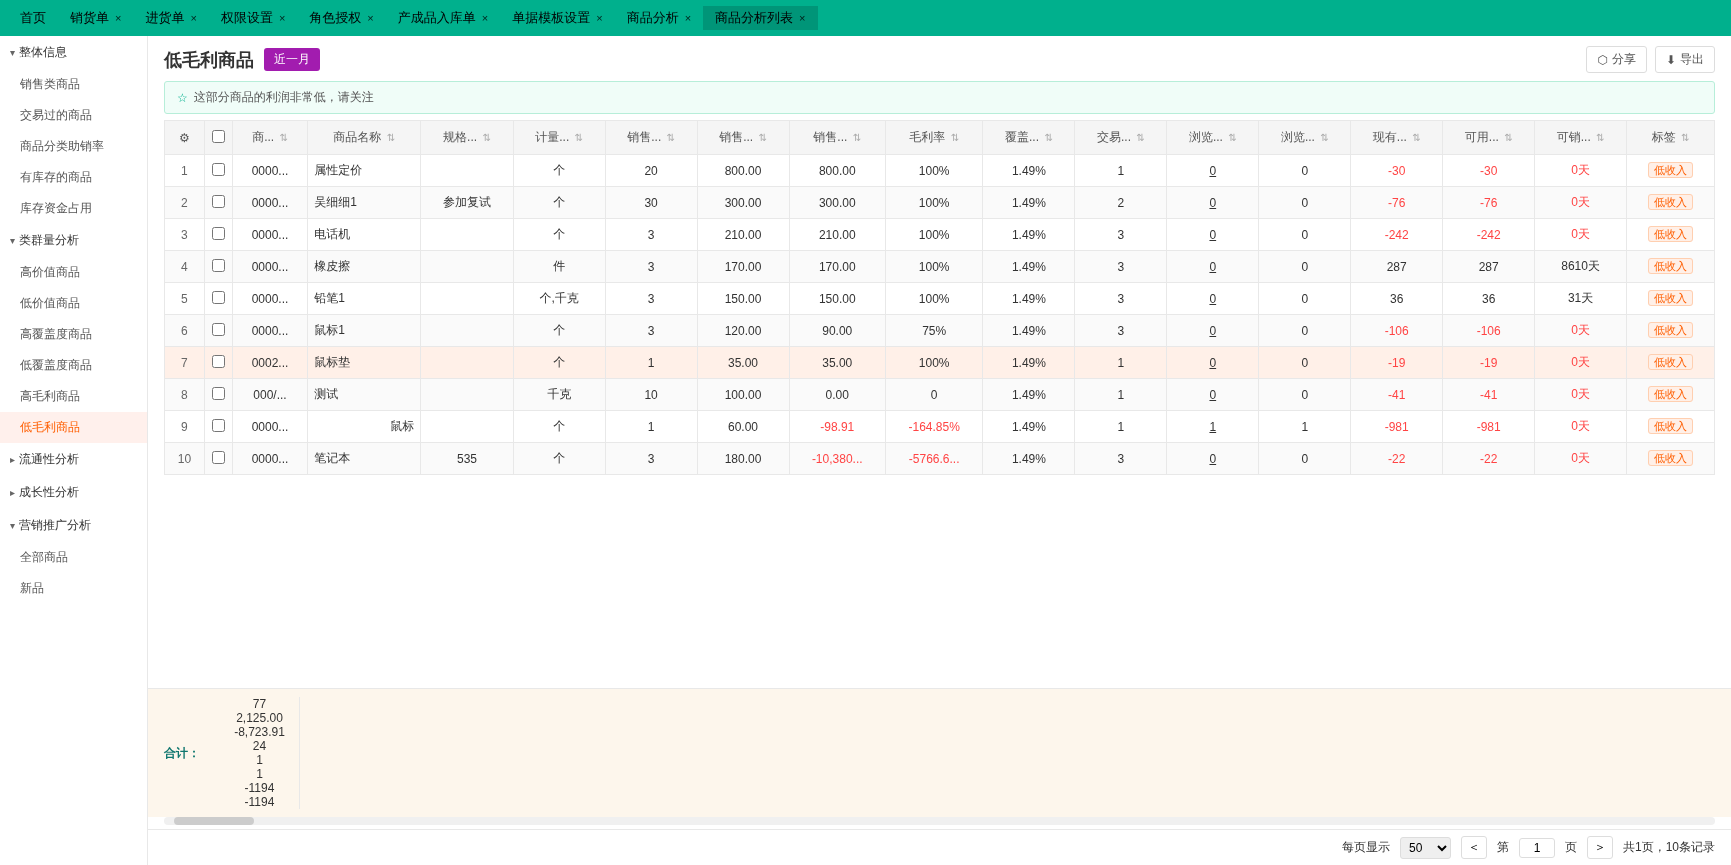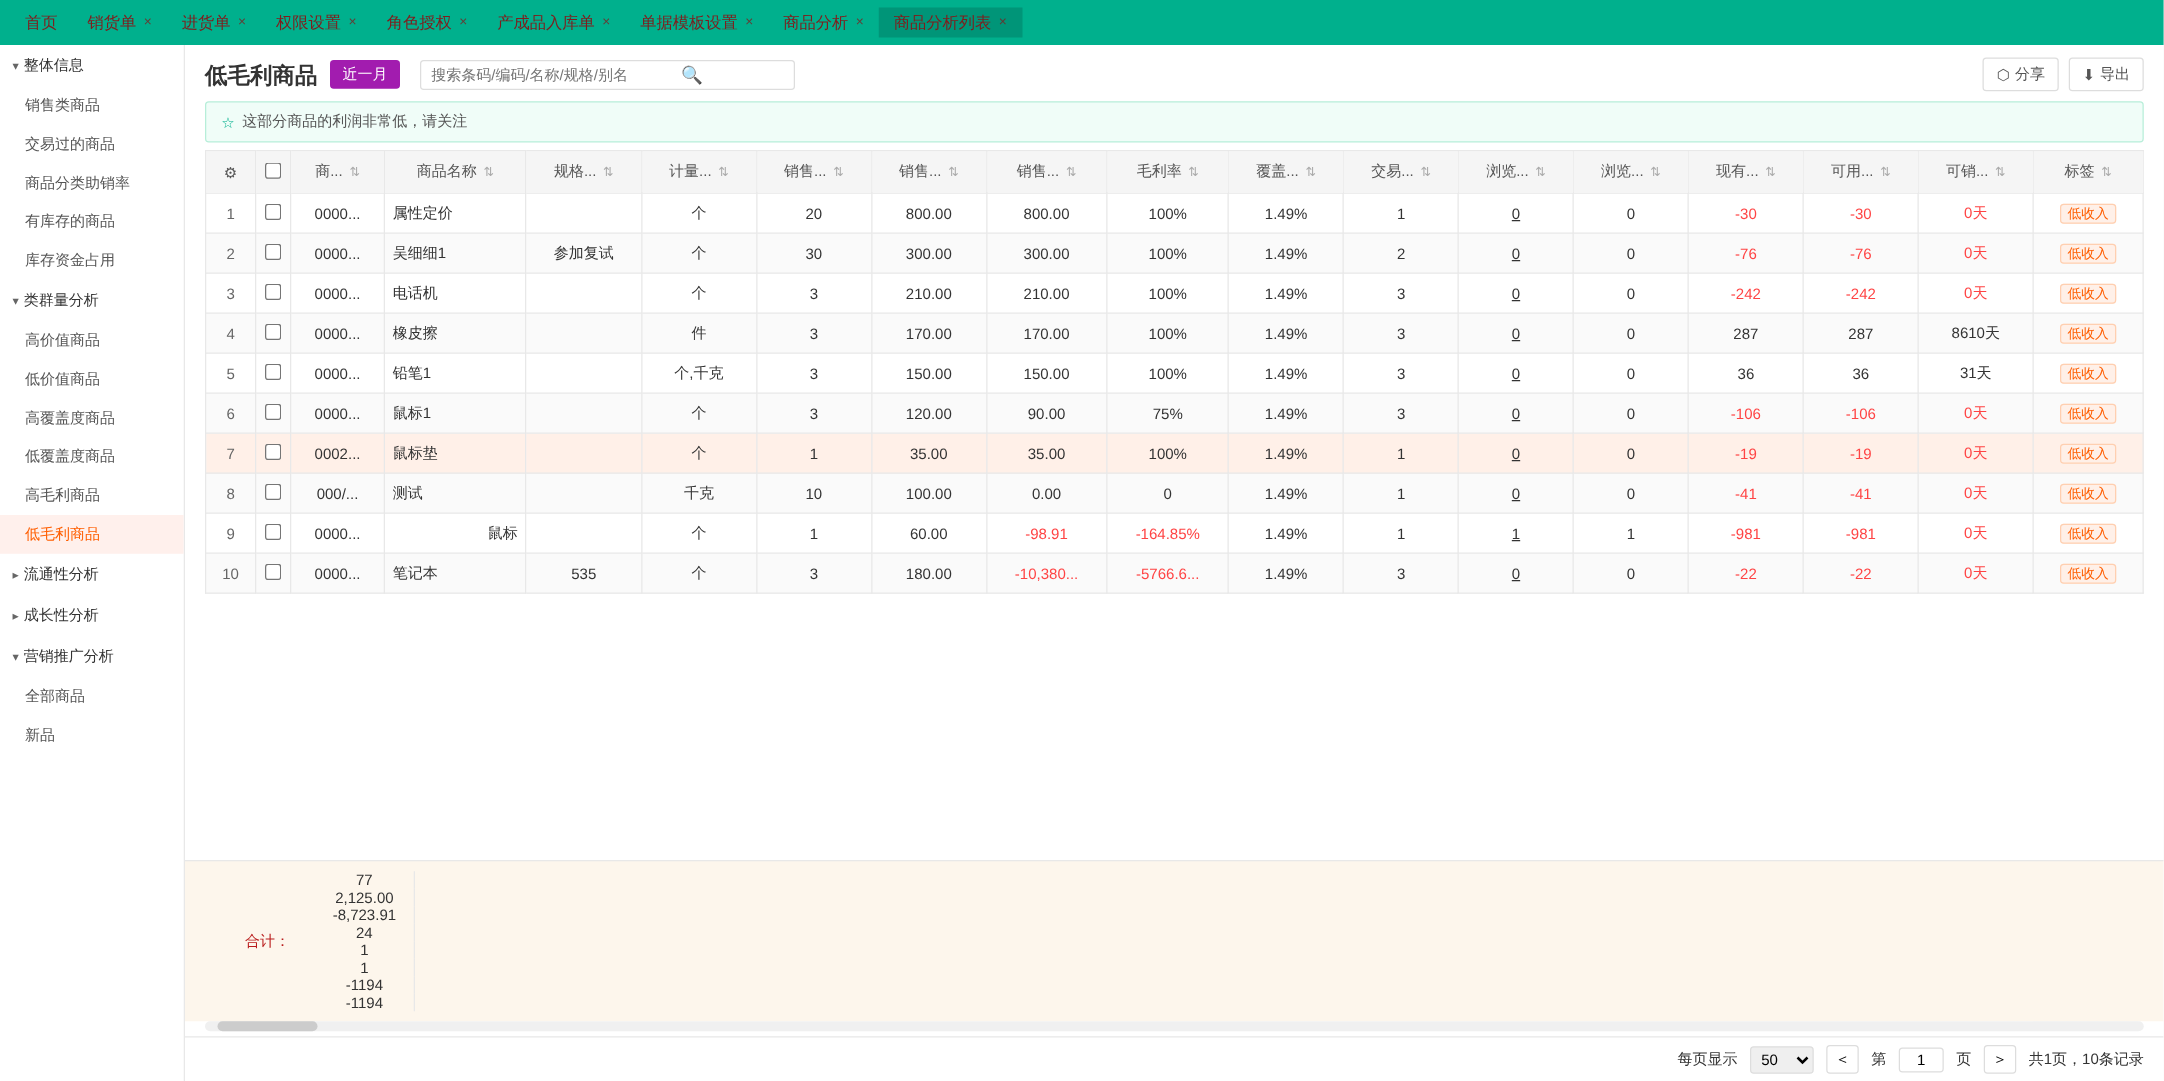--- a/index.html
+++ b/index.html
@@ -7,21 +7,21 @@
 
     
     .top-nav {
       background: #00b08d;
       display: flex;
       align-items: center;
       height: 36px;
       padding: 0 8px;
     }
     .nav-item {
-      color: #7f1d1d;
+      color: #000000;
       padding: 0 12px;
       height: 24px;
       display: flex;
       align-items: center;
       cursor: pointer;
       font-size: 13px;
       white-space: nowrap;
     }
     .nav-item.active { background: rgba(0,0,0,0.15); }
     .nav-item .close-x { margin-left: 6px; font-size: 11px; opacity: 0.8; }
@@ -193,21 +193,21 @@
 
     
     .table-footer {
       border-top: 1px solid #e8e8e8;
       padding: 8px 16px;
       background: #fdf6ec;
       display: flex;
       align-items: center;
       font-size: 12px;
     }
-    .footer-label { color: #b91c1c; margin-right: 20px; font-weight: normal; margin-left: 32px; }
+    .footer-label { color: #0f766e; margin-right: 20px; font-weight: bold; }
     .footer-cells {
       display: flex;
       align-items: center;
       gap: 0;
       flex-direction: column;
     }
     .footer-cell {
       padding: 0 8px;
       min-width: 80px;
       text-align: center;
@@ -341,24 +341,20 @@
     </div>
     <div class="sidebar-item">全部商品</div>
     <div class="sidebar-item">新品</div>
   </div>
 
   <div class="content">
 
     <div class="page-header">
       <h1 class="page-title">低毛利商品</h1>
       <button class="time-filter-btn">近一月</button>
-      <div class="search-box">
-        <input type="text" placeholder="搜索条码/编码/名称/规格/别名" style="">
-        <span class="search-icon-btn">🔍</span>
-      </div>
       <div class="header-actions">
         <button class="action-btn">
           <span>⬡</span>
           <span>分享</span>
         </button>
         <button class="action-btn">
           <span>⬇</span>
           <span>导出</span>
         </button>
       </div>

